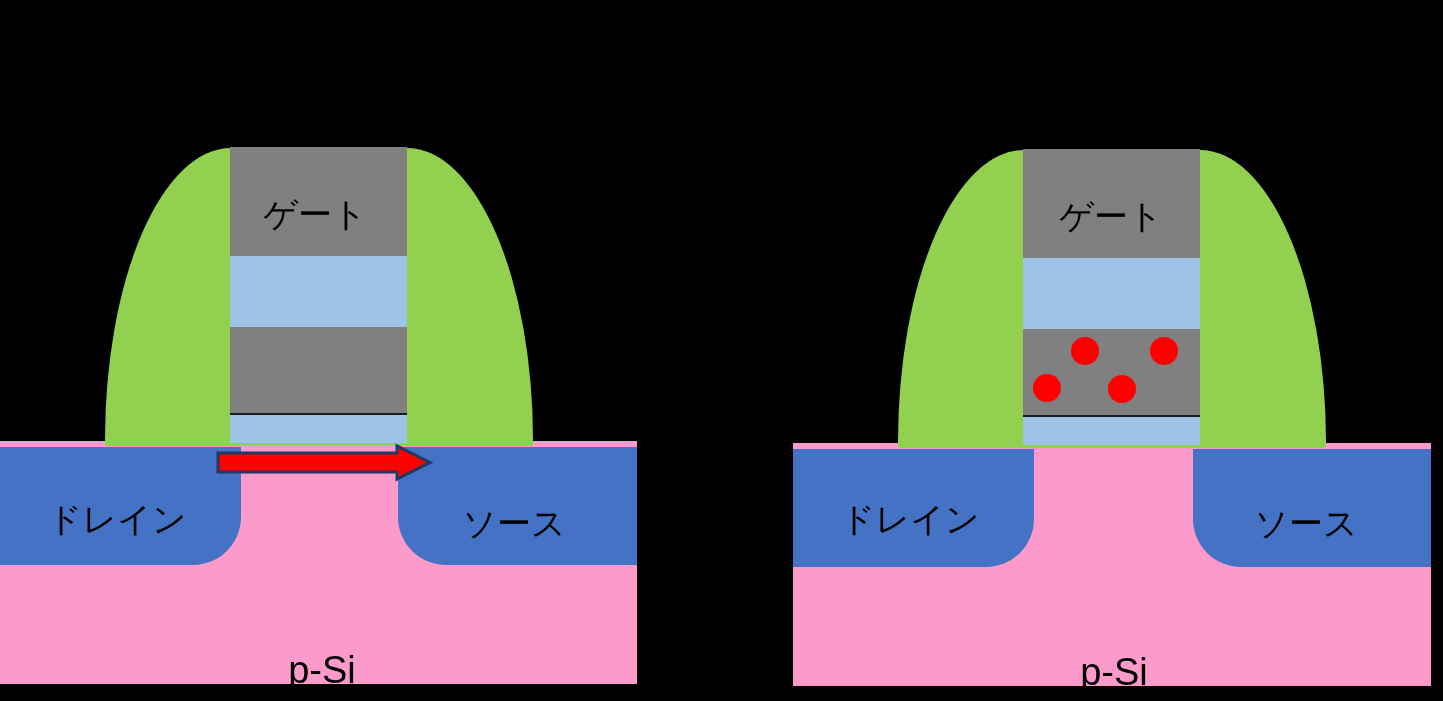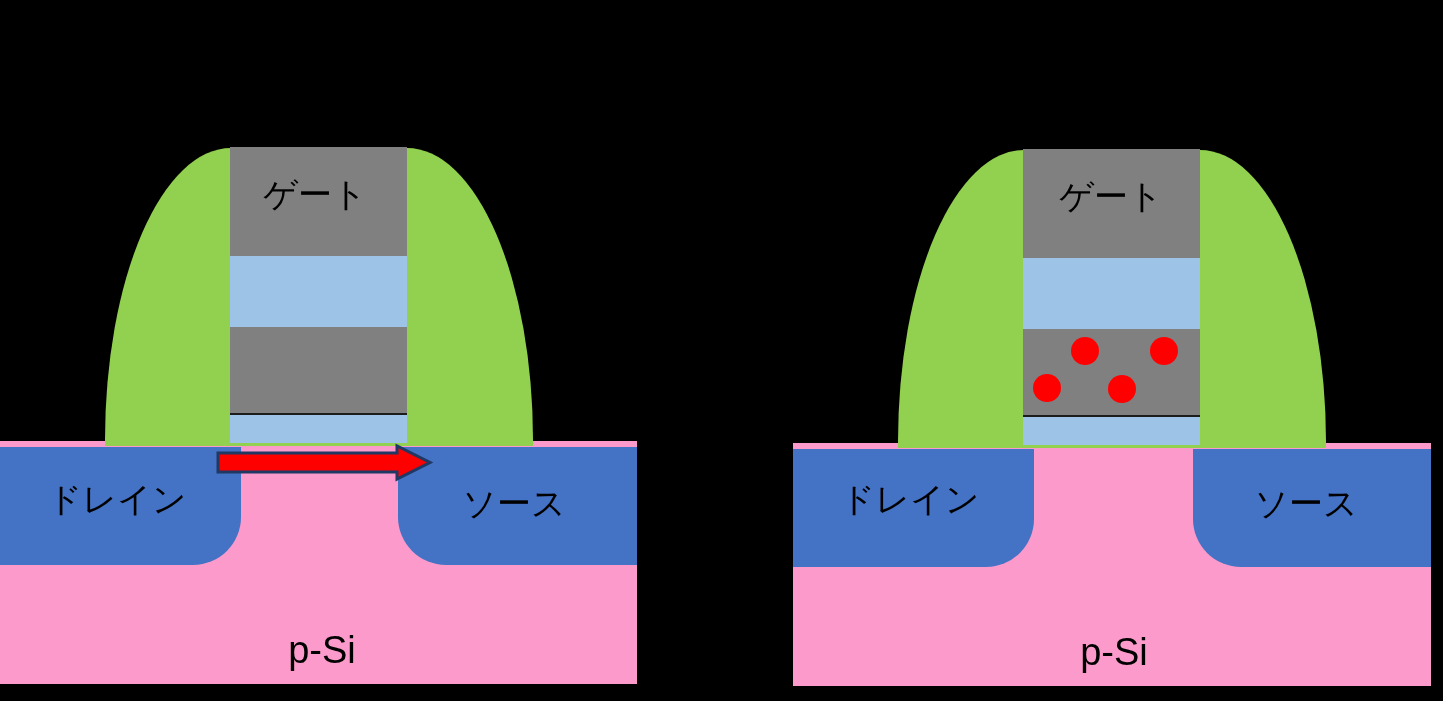--- a/index.html
+++ b/index.html
@@ -25,21 +25,21 @@
   .dome{position:absolute;left:105px;top:148px;width:428px;height:298px;background:var(--spacer-green);
         border-radius:126px 126px 0 0 / 292px 292px 0 0;}
   .stack{position:absolute;left:230px;top:147px;width:177px;}
   .gate-electrode{height:109px;background:var(--gate-gray);}
   .blocking-oxide{height:71px;background:var(--oxide-blue);}
   .trap-layer{position:relative;height:86px;background:var(--gate-gray);}
   .iface-line{height:2px;background:#1c1c1c;}
   .tunnel-oxide{height:28px;background:var(--oxide-blue);}
   .chd{position:absolute;width:28px;height:28px;border-radius:50%;background:var(--charge-red);}
   .lbl{position:absolute;transform:translate(-50%,-50%);white-space:nowrap;
-       font-size:34px;line-height:1;color:var(--label-text);}
+       font-size:34px;line-height:1;color:var(--label-text);margin-top:20px;}
   .lbl.latin{font-size:38px;text-align:center;}
   .arrow-svg{position:absolute;left:210px;top:440px;width:230px;height:48px;}
   .arrow-path{fill:var(--arrow-fill);stroke:var(--arrow-outline);stroke-width:3;stroke-linejoin:miter;}
 </style>
 </head>
 <body>
 
 <div id="canvas" style="background: rgb(0, 0, 0);">
 
   <div class="device" style="left:0;top:0">

